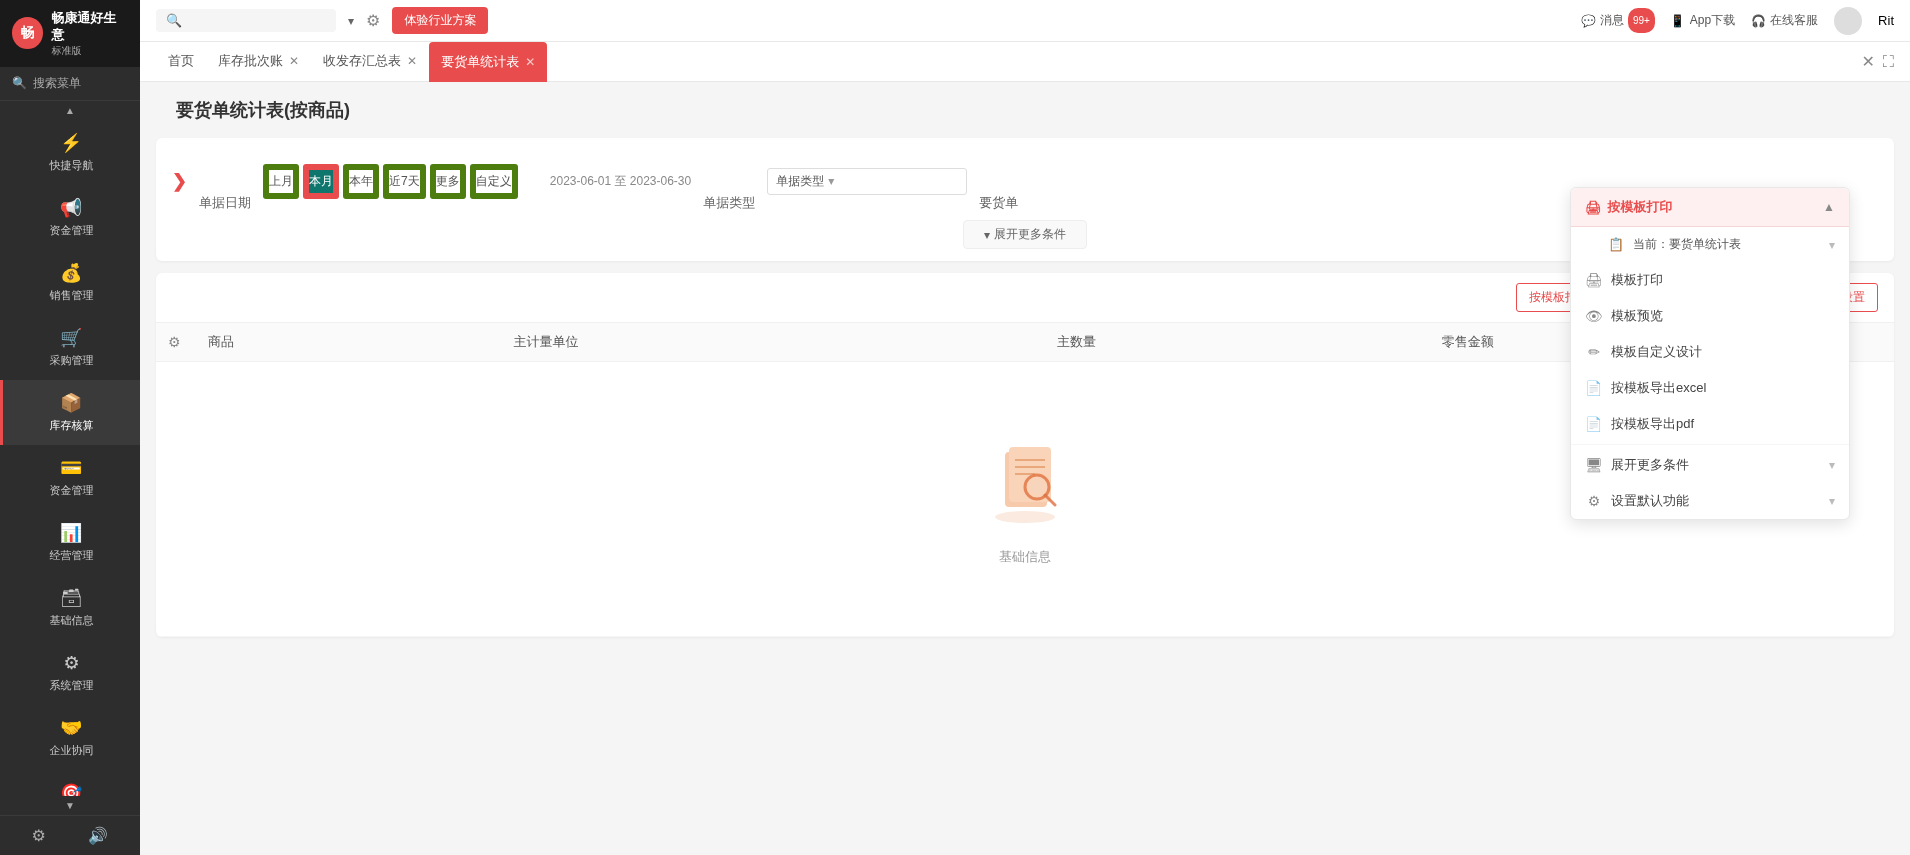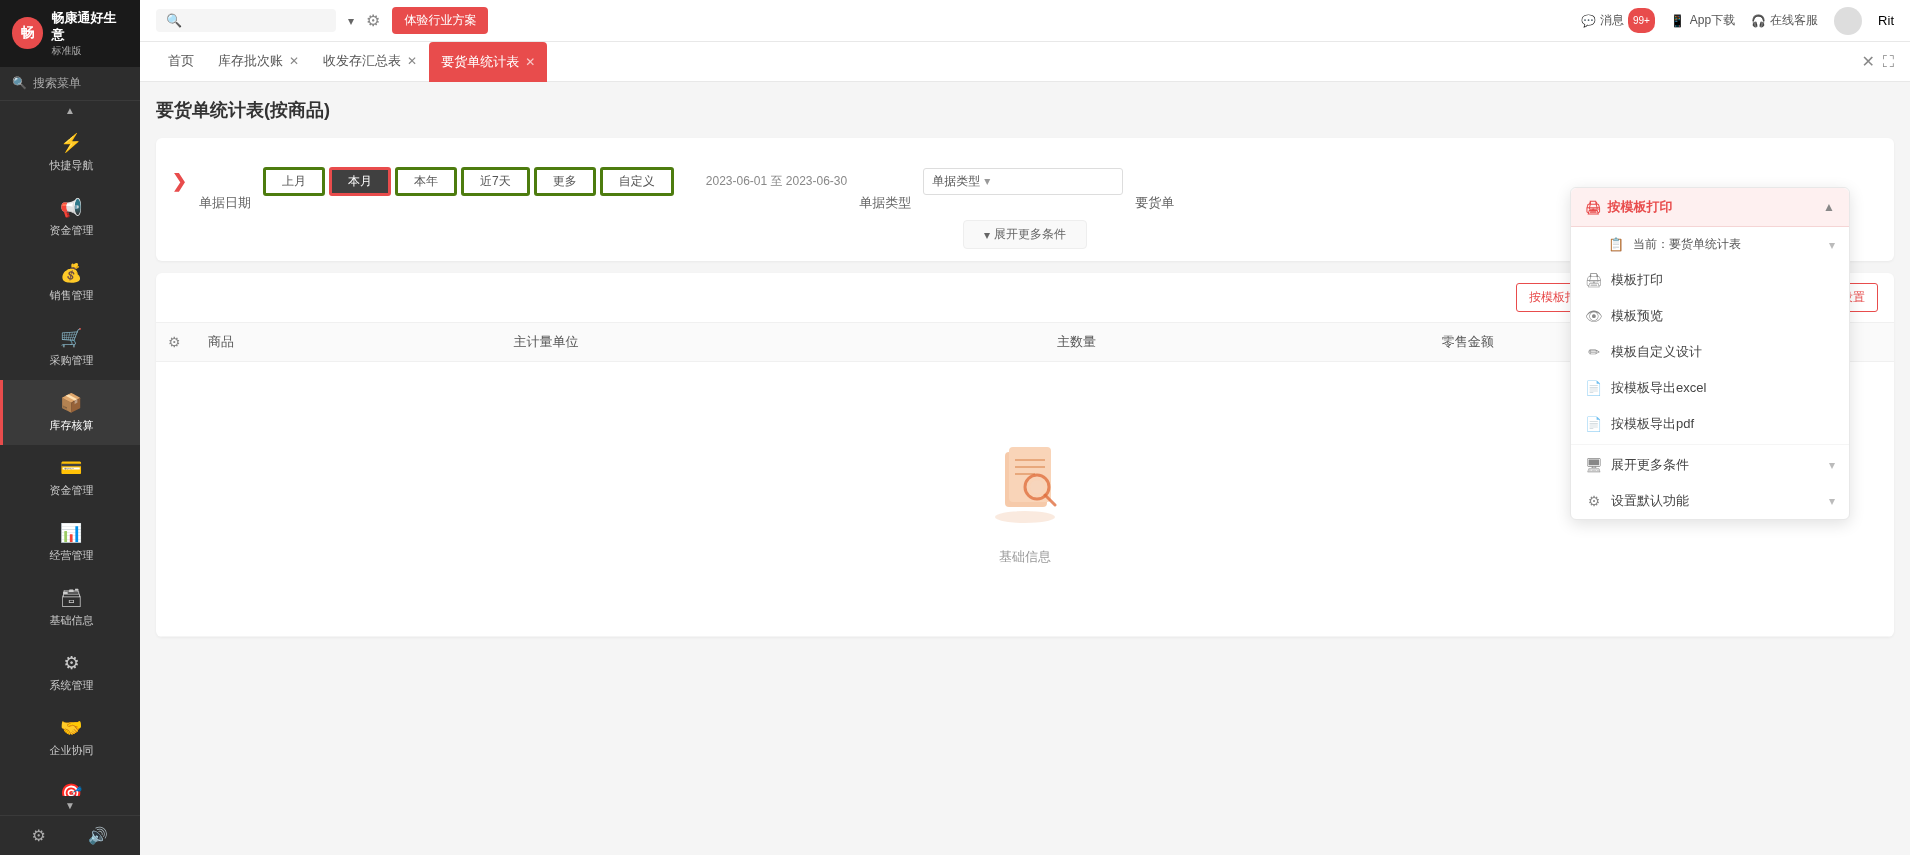--- a/index.html
+++ b/index.html
@@ -193,20 +193,21 @@
       padding: 16px;
       position: relative;
     }
 
     
     .page-title {
       font-size: 18px;
       font-weight: bold;
       color: #333;
       margin-bottom: 16px;
+      margin-left: 20px;
     }
 
     
     .filter-card {
       background: #fff;
       border-radius: 6px;
       padding: 12px 16px;
       margin-bottom: 12px;
       box-shadow: 0 1px 3px rgba(0,0,0,0.05);
     }
@@ -223,30 +224,30 @@
       background: none;
       border: none;
       cursor: pointer;
       color: #e84c4c;
       font-size: 18px;
       font-weight: bold;
     }
     .filter-label { color: #666; font-size: 13px; white-space: nowrap; margin-top: 44px; }
     .date-btns { display: flex; gap: 4px; align-items: center; }
     .date-btn {
-      padding: 3px 16px;
-      border: 3px solid #4d7c0f;
+      padding: 3px 0;
+      border: 6px solid #4d7c0f;
       border-radius: 3px;
       background: #fff;
       cursor: pointer;
       font-size: 12px;
       color: #555;
     }
     .date-btn.active {
-      background: #404040;
+      background: #0f766e;
       color: white;
       border-color: #e84c4c;
     }
     .date-range { font-size: 12px; color: #888; margin-left: 20px; }
     .filter-select {
       display: flex;
       align-items: center;
       gap: 4px;
       border: 1px solid #ddd;
       border-radius: 3px;

